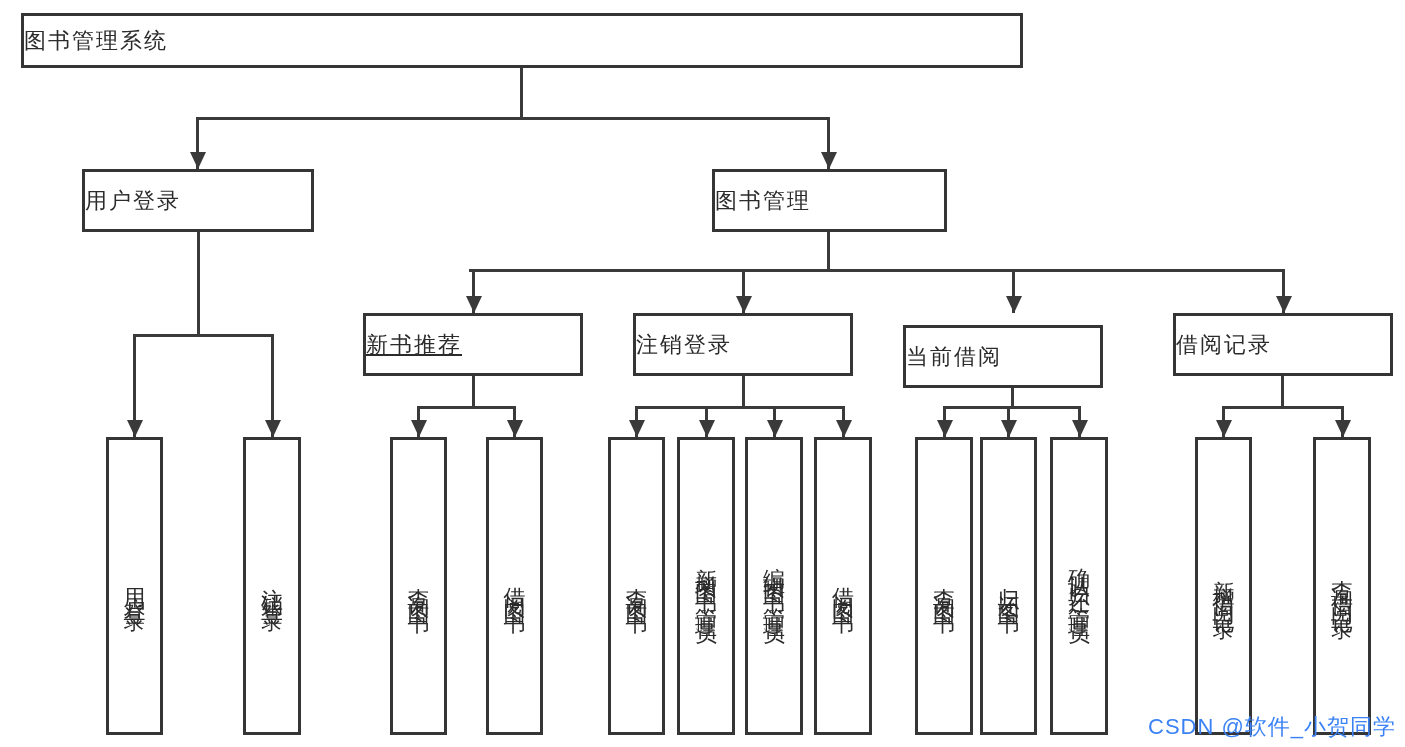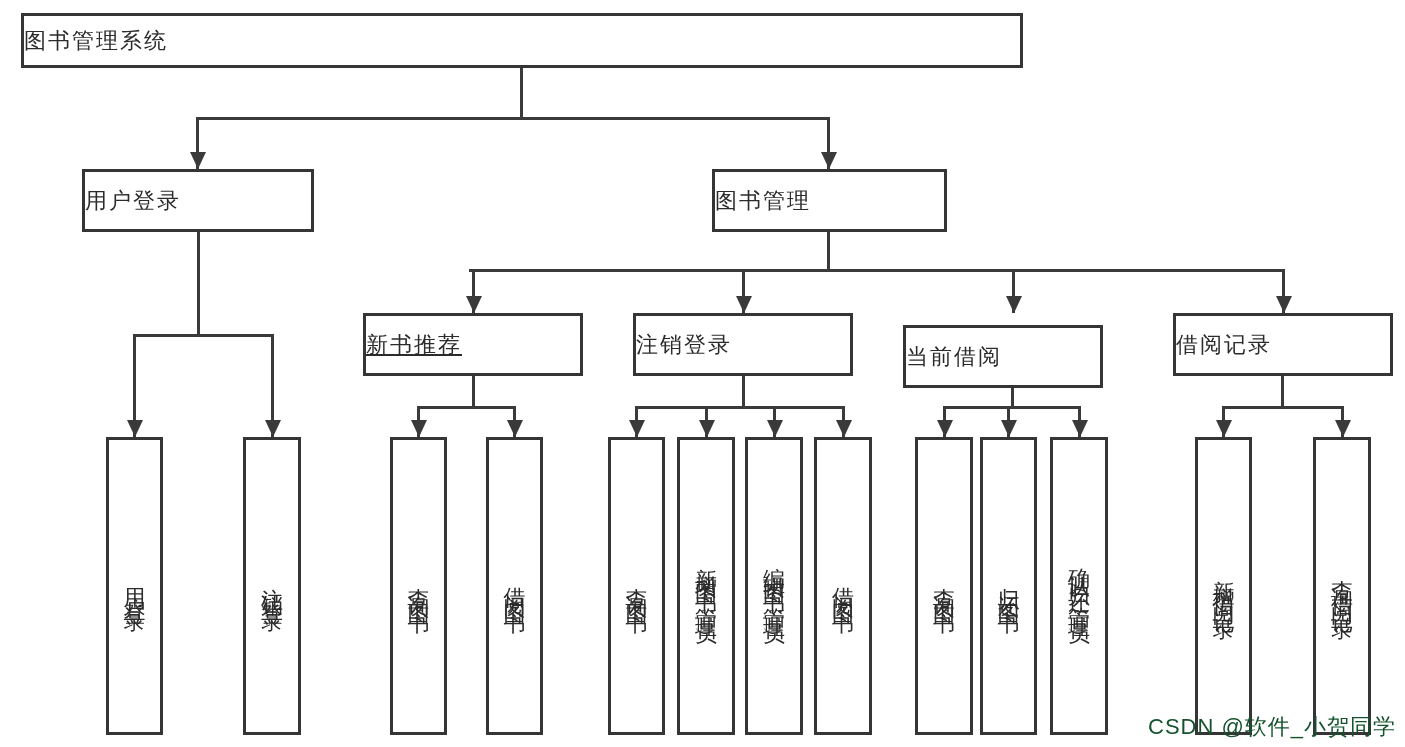--- a/index.html
+++ b/index.html
@@ -67,21 +67,21 @@
     border-left: 8px solid transparent;
     border-right: 8px solid transparent;
     border-top: 17px solid #3a3a3a;
   }
   .watermark {
     position: absolute;
     left: 1148px;
     top: 712px;
     font-size: 22px;
     letter-spacing: 1px;
-    color: #14532d;
+    color: #3b82f6;
     z-index: 5;
     white-space: nowrap;
   }
 </style>
 </head>
 <body>
 
 <div class="canvas">
 
   <div class="node" style="left:21px; top:13px; width:1002px; height:55px;">

